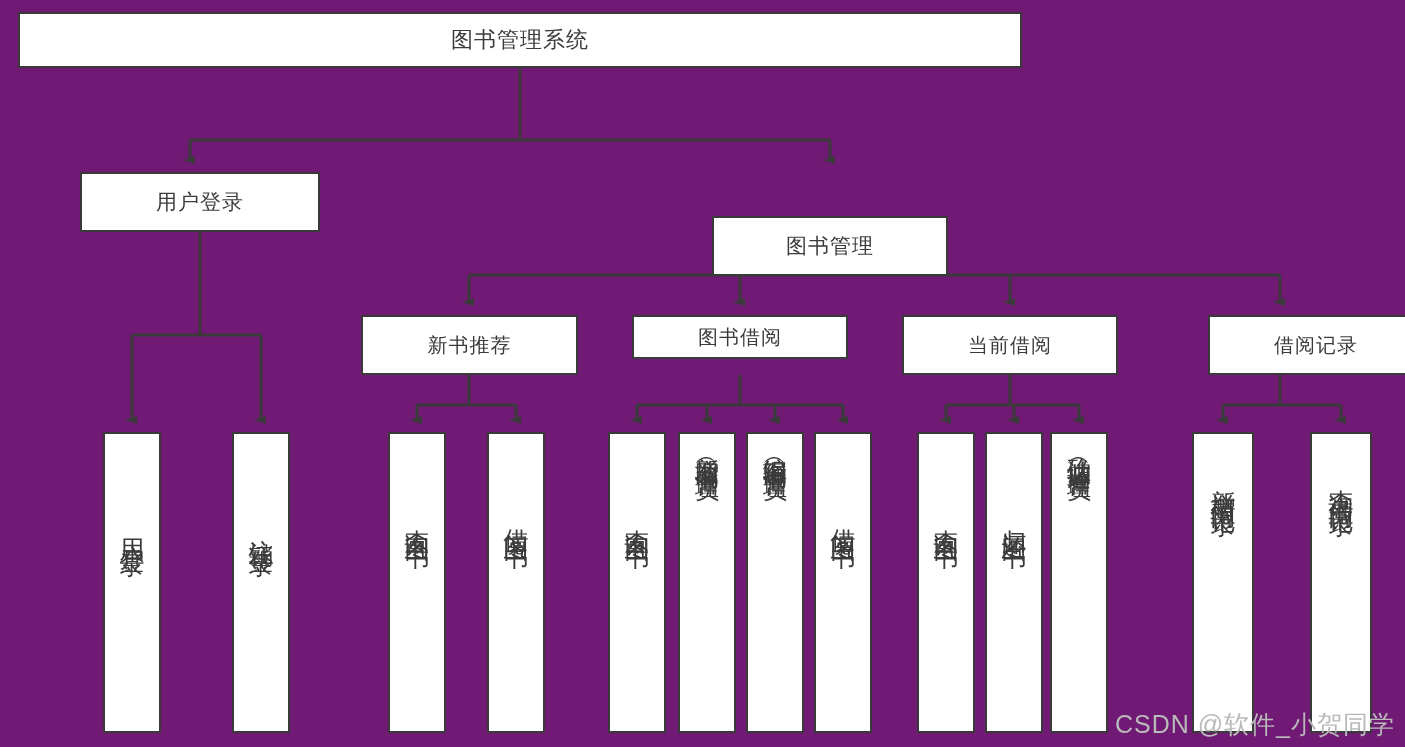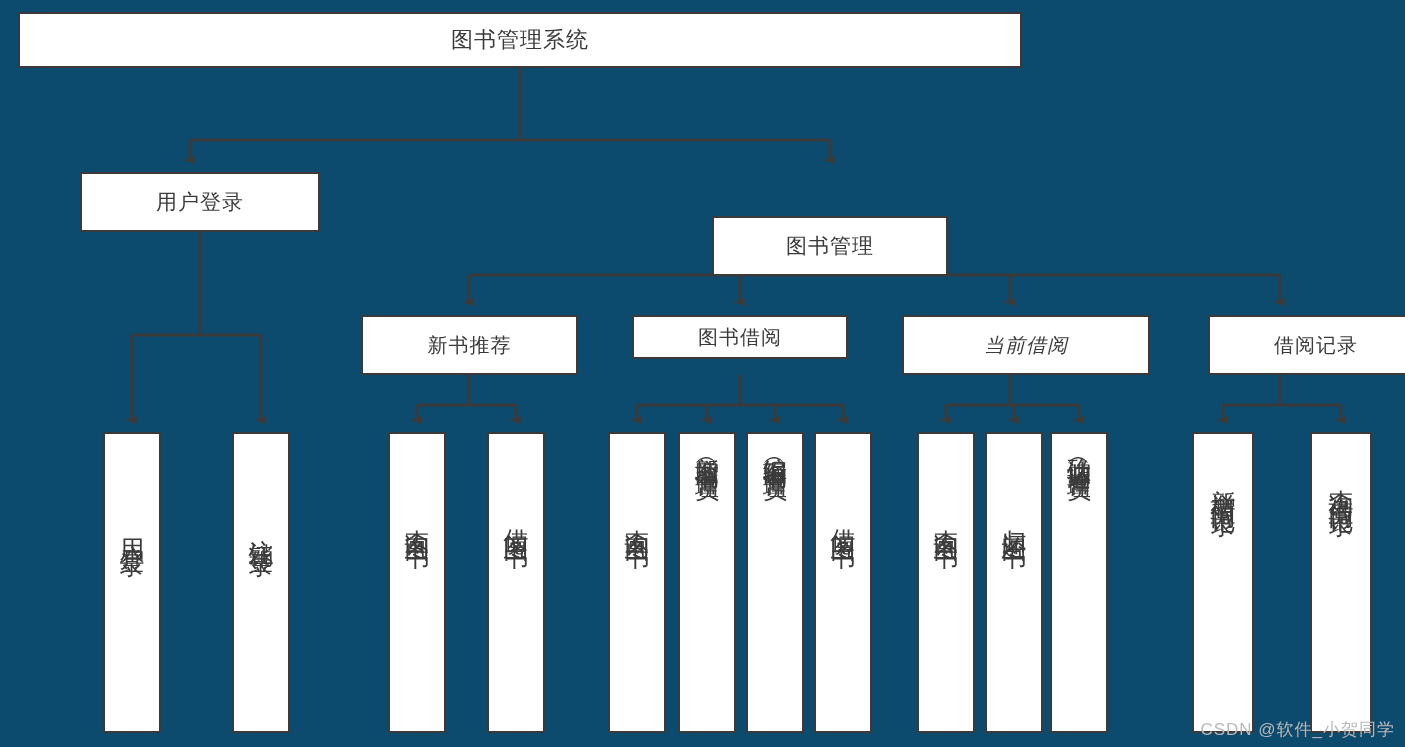--- a/index.html
+++ b/index.html
@@ -4,21 +4,21 @@
 <style>
   html,body{margin:0;padding:0;background:#ffffff;}
   body{
     font-family:"Liberation Sans","DejaVu Sans",sans-serif;
     color:#2b2b2b;
   }
   #canvas{
     position:relative;
     width:1405px;
     height:747px;
-    background:#0c4a6e;
+    background:#701a75;
     overflow:hidden;
   }
   
   #wires{
     position:absolute;
     left:0; top:0;
     width:1405px; height:747px;
     pointer-events:none;
   }
   
@@ -60,21 +60,21 @@
   }
   
   .node.leaf.tall{padding-top:4px;}
   .node.leaf.tall .label{font-size:24px;letter-spacing:3px;}
 
   
   #watermark{
     position:absolute;
     right:10px;
     bottom:6px;
-    font-size:17px;
+    font-size:25px;
     color:#b9b9b9;
     letter-spacing:1px;
     white-space:nowrap;
   }
 </style>
 </head>
 <body>
 
 <div id="canvas">
 
@@ -141,21 +141,21 @@
   </div>
 
   <div class="node lvl2" style="left:361px;top:315px;width:217px;height:60px;">
     <span class="label">新书推荐</span>
   </div>
 
   <div class="node lvl2" style="left:632px;top:315px;width:216px;height:44px;">
     <span class="label">图书借阅</span>
   </div>
 
-  <div class="node lvl2" style="left:902px;top:315px;width:248px;height:60px;font-style:italic;">
+  <div class="node lvl2" style="left:902px;top:315px;width:216px;height:60px;">
     <span class="label">当前借阅</span>
   </div>
 
   <div class="node lvl2" style="left:1208px;top:315px;width:216px;height:60px;">
     <span class="label">借阅记录</span>
   </div>
 
   <div class="node leaf" style="left:103px;top:432px;width:58px;height:301px;padding-top:85px;">
     <span class="label">用户登录</span>
   </div>

